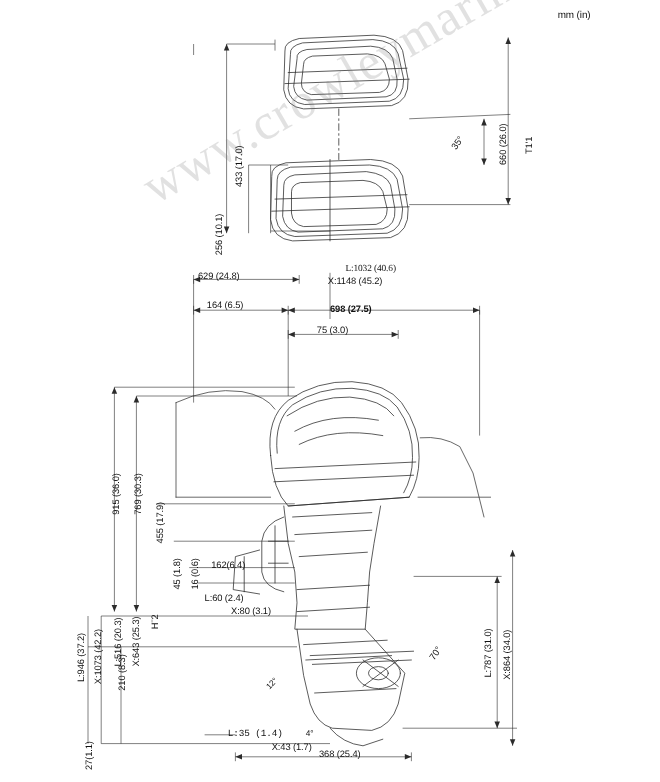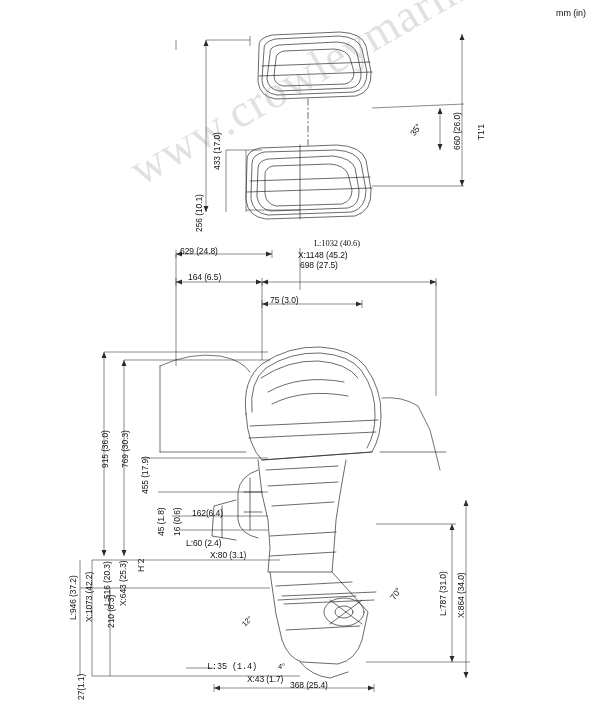--- a/index.html
+++ b/index.html
@@ -205,34 +205,34 @@
       <polygon points="462,186 459.5,180 464.5,180"></polygon>
       <polygon points="440,108 437.5,114 442.5,114"></polygon>
       <polygon points="440,150 437.5,144 442.5,144"></polygon>
       <polygon points="206,40 203.5,46 208.5,46"></polygon>
       <polygon points="206,212 203.5,206 208.5,206"></polygon>
     </g>
   </svg>
 
   <div class="wm">www.crowleymarine.com</div>
 
-  <div class="lbl units" style="left:556px; top:8px;">mm (in)</div>
+  <div class="lbl units" style="left:507px; top:8px;">mm (in)</div>
 
   <div class="lbl v" style="left:452px; top:150px;">660 (26.0)</div>
   <div class="lbl v" style="left:476px; top:140px;">T1'1</div>
   <div class="lbl v" style="left:212px; top:170px;">433 (17.0)</div>
   <div class="lbl v" style="left:194px; top:232px;">256 (10.1)</div>
   <div class="lbl" style="left:408px; top:132px; transform:rotate(-55deg); transform-origin:0 0;">35°</div>
   <div class="lbl" style="left:314px; top:238px;font-family:Liberation Serif, serif;">L:1032 (40.6)</div>
   <div class="lbl" style="left:298px; top:250px;">X:1148 (45.2)</div>
 
   <div class="lbl" style="left:180px; top:246px;">629 (24.8)</div>
   <div class="lbl" style="left:188px; top:272px;">164 (6.5)</div>
-  <div class="lbl" style="left:300px; top:260px;">698 (27.5)</div>
-  <div class="lbl" style="left:270px; top:295px;">75 (3.0)</div>
+  <div class="lbl" style="left:300px; top:276px;font-weight:bold;">698 (27.5)</div>
+  <div class="lbl" style="left:288px; top:295px;">75 (3.0)</div>
 
   <div class="lbl v" style="left:100px; top:468px;">915 (36.0)</div>
   <div class="lbl v" style="left:120px; top:468px;">769 (30.3)</div>
   <div class="lbl v" style="left:140px; top:494px;">455 (17.9)</div>
   <div class="lbl v" style="left:156px; top:536px;">45 (1.8)</div>
   <div class="lbl v" style="left:172px; top:536px;">16 (0.6)</div>
   <div class="lbl" style="left:192px; top:508px;">162(6.4)</div>
 
   <div class="lbl v" style="left:68px; top:620px;">L:946 (37.2)</div>
   <div class="lbl v" style="left:84px; top:622px;">X:1073 (42.2)</div>

